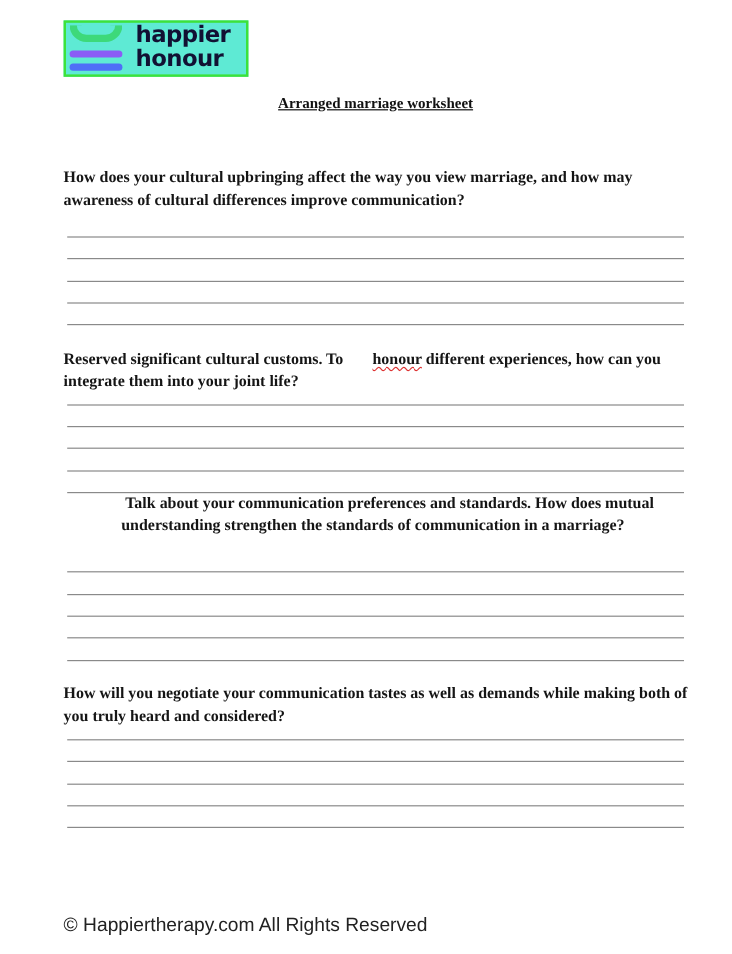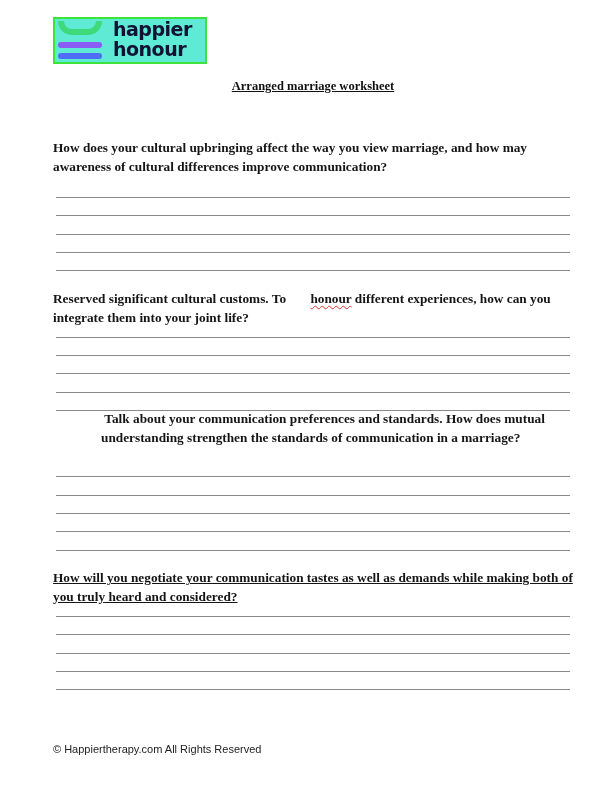--- a/index.html
+++ b/index.html
@@ -9,21 +9,21 @@
   .logo .b1 { top:7px; width:44px; height:14px; border:6px solid #3dd97a; border-top:none; border-radius:0 0 22px 22px; box-sizing:border-box; background:transparent; left:3px; top:2px; }
   .logo .b2 { top:23px; width:44px; background:#8b5cf6; }
   .logo .b3 { top:34px; width:44px; background:#4f6ef7; }
   .logo .word { position:absolute; left:58px; font-family:"DejaVu Sans", sans-serif; font-weight:bold; color:#111133; font-size:19px; line-height:19px; letter-spacing:-0.5px; }
   .logo .w1 { top:1px; }
   .logo .w2 { top:21px; }
   .title { position:absolute; left:0; width:626px; top:79px; text-align:center; font-family:"Liberation Serif", serif; font-weight:bold; font-size:12.5px; color:#111; text-decoration:underline; }
   .q { position:absolute; left:53px; width:520px; font-family:"Liberation Serif", serif; font-weight:bold; font-size:13.3px; line-height:19px; color:#151515; }
   .q .sp { text-decoration:underline wavy #d33; text-decoration-thickness:1px; text-underline-offset:2px;margin-left:21px; }
   .line { position:absolute; left:56px; width:514px; height:0; border-top:1.3px solid #8a8a8a; }
-  .footer { position:absolute; left:53px; top:743px; font-family:"Liberation Sans", sans-serif; font-size:11px; color:#222; }
+  .footer { position:absolute; left:53px; top:763px; font-family:"Liberation Sans", sans-serif; font-size:16px; color:#222; }
 </style>
 </head>
 <body>
 
 <div class="logo">
   <div class="bar b1"></div>
   <div class="bar b2"></div>
   <div class="bar b3"></div>
   <div class="word w1">happier</div>
   <div class="word w2">honour</div>
@@ -45,20 +45,20 @@
 <div class="line" style="top:392px;"></div>
 <div class="line" style="top:410px;"></div>
 
 <div class="q" style="top:409px; white-space:pre-wrap;margin-left:48px;"> Talk about your communication preferences and standards. How does mutual understanding strengthen the standards of communication in a marriage?</div>
 <div class="line" style="top:476px;"></div>
 <div class="line" style="top:495px;"></div>
 <div class="line" style="top:513px;"></div>
 <div class="line" style="top:531px;"></div>
 <div class="line" style="top:550px;"></div>
 
-<div class="q" style="top:568px;text-decoration:underline;">How will you negotiate your communication tastes as well as demands while making both of you truly heard and considered?</div>
+<div class="q" style="top:568px;">How will you negotiate your communication tastes as well as demands while making both of you truly heard and considered?</div>
 <div class="line" style="top:616px;"></div>
 <div class="line" style="top:634px;"></div>
 <div class="line" style="top:653px;"></div>
 <div class="line" style="top:671px;"></div>
 <div class="line" style="top:689px;"></div>
 
 <div class="footer">© Happiertherapy.com All Rights Reserved</div>
 
 </body></html>

